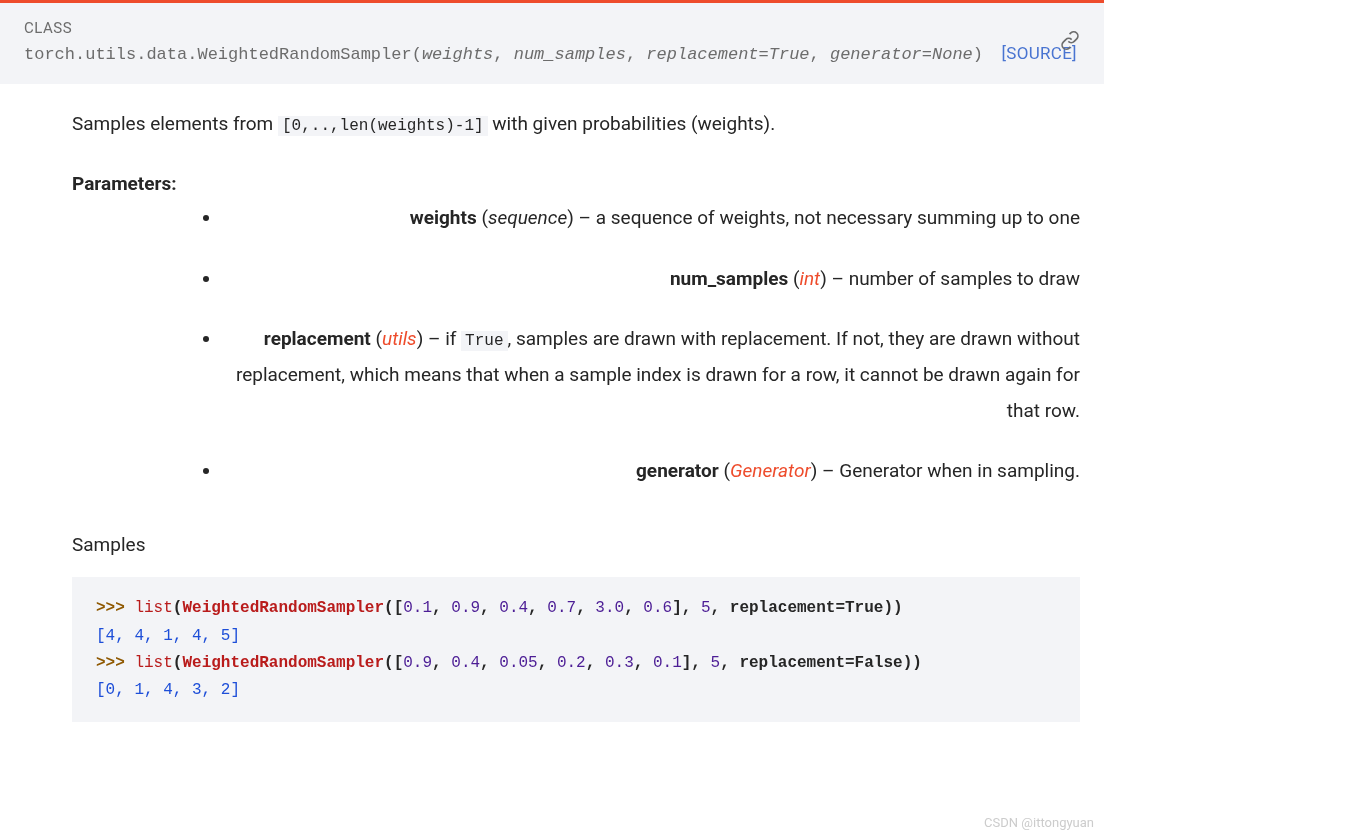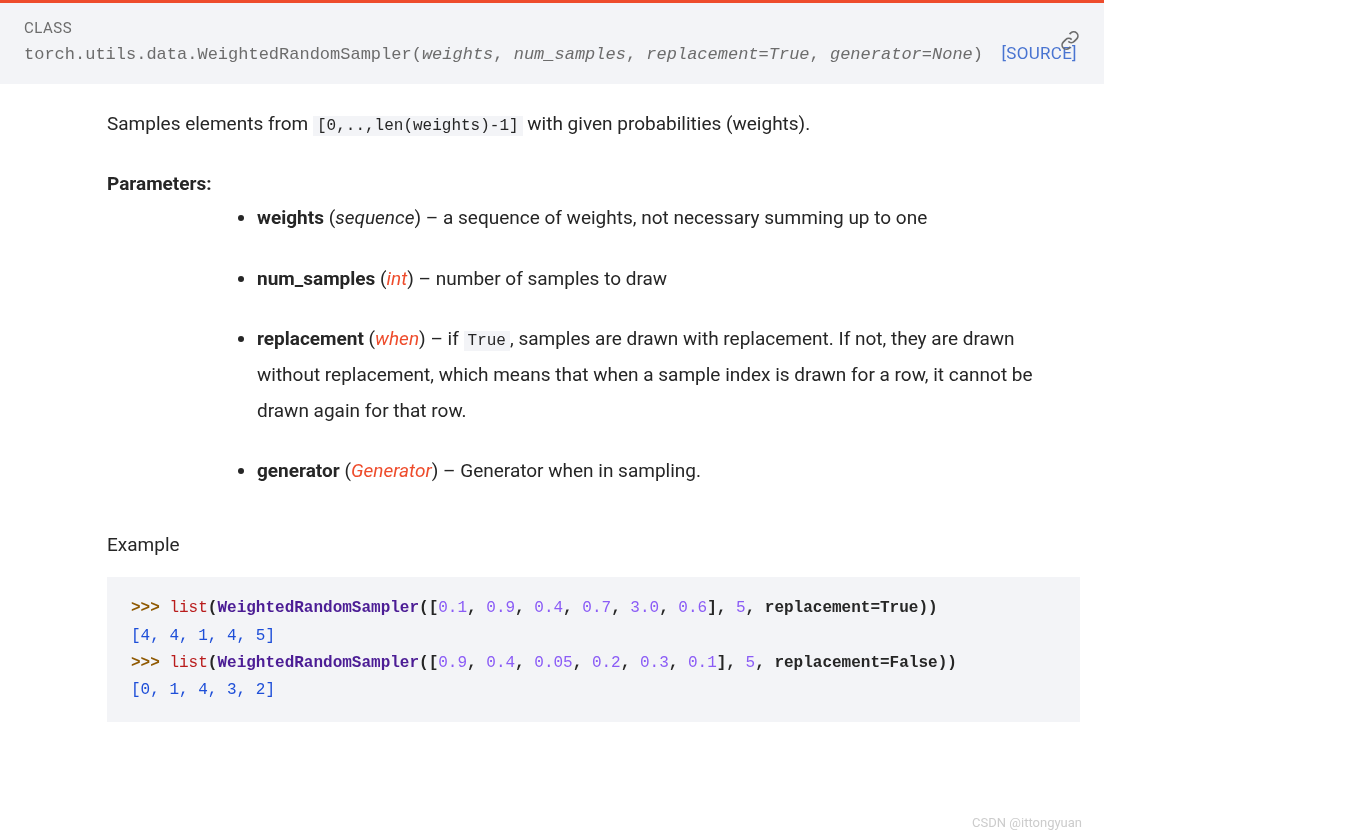--- a/index.html
+++ b/index.html
@@ -59,21 +59,21 @@
     position: absolute;
     right: 24px;
     top: 50%;
     transform: translateY(-50%);
     color: #6c6c6c;
     font-size: 20px;
     text-decoration: none;
   }
   .permalink svg { width: 20px; height: 20px; stroke: #6c6c6c; fill: none; stroke-width: 2; }
   .content {
-    padding: 24px 24px 24px 107px;
+    padding: 24px 24px 24px 72px;
     line-height: 1.7;
   }
   .desc { margin-bottom: 28px; font-size: 19px; }
   .inline-code {
     font-family: "SFMono-Regular", Consolas, "Liberation Mono", Menlo, monospace;
     background: #f3f4f7;
     padding: 1px 4px;
     font-size: 16px;
     color: #262626;
   }
@@ -83,45 +83,46 @@
   }
   ul.params {
     list-style: disc;
     padding-left: 150px;
     margin: 0 0 40px 0;
   }
   ul.params li {
     margin-bottom: 24px;
     font-size: 19px;
     line-height: 1.9;
+    text-align: right;
   }
   .param-name { font-weight: 700; }
   .param-type-link { color: #ee4c2c; font-style: italic; text-decoration: none; }
   .param-type-plain { font-style: italic; }
   .example-label { margin-bottom: 16px; font-size: 19px; }
   .code-block {
     background: #f3f4f7;
     padding: 18px 24px;
     font-family: "SFMono-Regular", Consolas, "Liberation Mono", Menlo, monospace;
     font-size: 16px;
     line-height: 1.7;
     white-space: pre;
     overflow-x: auto;
     color: #262626;
   }
   .c-prompt { color: #8f5902; font-weight: 700; }
   .c-builtin { color: #b91c1c; }
-  .c-name { color: #4c1d95; font-weight: 700; }
+  .c-name { color: #b91c1c; font-weight: 700; }
   .c-punct { color: #262626; font-weight: 700; }
-  .c-num { color: #8b5cf6; }
+  .c-num { color: #4c1d95; }
   .c-kw { color: #262626; font-weight: 700; }
   .c-out { color: #1d4ed8; }
   .watermark {
     position: absolute;
-    right: 22px;
+    right: 10px;
     bottom: 6px;
     color: #ccc;
     font-size: 13px;
   }
   .page-wrap { position: relative; width: 1104px; min-height: 836px; }
 </style>
 </head>
 <body>
 
 <div class="page-wrap">
@@ -152,29 +153,29 @@
     <li>
       <span class="param-name">weights</span>
       (<span class="param-type-plain">sequence</span>) – <span>a sequence of weights, not necessary summing up to one</span>
     </li>
     <li>
       <span class="param-name">num_samples</span>
       (<a href="#" class="param-type-link">int</a>) – <span>number of samples to draw</span>
     </li>
     <li>
       <span class="param-name">replacement</span>
-      (<a href="#" class="param-type-link">when</a>) – <span>if </span><code class="inline-code">True</code><span>, samples are drawn with replacement. If not, they are drawn without replacement, which means that when a sample index is drawn for a row, it cannot be drawn again for that row.</span>
+      (<a href="#" class="param-type-link">utils</a>) – <span>if </span><code class="inline-code">True</code><span>, samples are drawn with replacement. If not, they are drawn without replacement, which means that when a sample index is drawn for a row, it cannot be drawn again for that row.</span>
     </li>
     <li>
       <span class="param-name">generator</span>
       (<a href="#" class="param-type-link">Generator</a>) – <span>Generator when in sampling.</span>
     </li>
   </ul>
 
-  <div class="example-label">Example</div>
+  <div class="example-label">Samples</div>
 
   <div class="code-block"><span class="c-prompt">&gt;&gt;&gt; </span><span class="c-builtin">list</span><span class="c-punct">(</span><span class="c-name">WeightedRandomSampler</span><span class="c-punct">([</span><span class="c-num">0.1</span><span class="c-punct">, </span><span class="c-num">0.9</span><span class="c-punct">, </span><span class="c-num">0.4</span><span class="c-punct">, </span><span class="c-num">0.7</span><span class="c-punct">, </span><span class="c-num">3.0</span><span class="c-punct">, </span><span class="c-num">0.6</span><span class="c-punct">], </span><span class="c-num">5</span><span class="c-punct">, </span><span class="c-kw">replacement</span><span class="c-punct">=</span><span class="c-kw">True</span><span class="c-punct">))</span>
 <span class="c-out">[4, 4, 1, 4, 5]</span>
 <span class="c-prompt">&gt;&gt;&gt; </span><span class="c-builtin">list</span><span class="c-punct">(</span><span class="c-name">WeightedRandomSampler</span><span class="c-punct">([</span><span class="c-num">0.9</span><span class="c-punct">, </span><span class="c-num">0.4</span><span class="c-punct">, </span><span class="c-num">0.05</span><span class="c-punct">, </span><span class="c-num">0.2</span><span class="c-punct">, </span><span class="c-num">0.3</span><span class="c-punct">, </span><span class="c-num">0.1</span><span class="c-punct">], </span><span class="c-num">5</span><span class="c-punct">, </span><span class="c-kw">replacement</span><span class="c-punct">=</span><span class="c-kw">False</span><span class="c-punct">))</span>
 <span class="c-out">[0, 1, 4, 3, 2]</span></div>
 
 </div>
 
 <div class="watermark">CSDN @ittongyuan</div>
 

